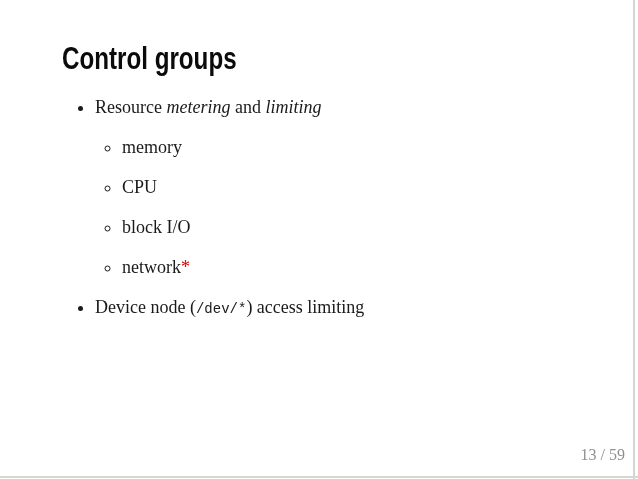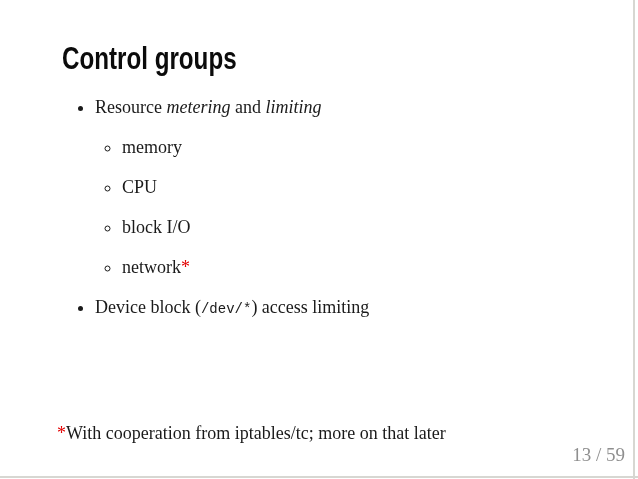--- a/index.html
+++ b/index.html
@@ -43,21 +43,21 @@
   code.mono {
     font-family:"Liberation Mono", monospace;
     font-size:14px;
   }
   .footnote {
     position:absolute; left:57px; top:404px;
     font-size:18px; line-height:22px;
   }
   .page-number {
     position:absolute; right:13px; top:445px;
-    font-size:19px; line-height:20px;
+    font-size:16px; line-height:20px;
   }
 </style>
 </head>
 <body>
 
 <div class="slide">
 
   <h1 class="slide-title">Control groups</h1>
 
   <div class="content">
@@ -73,25 +73,24 @@
           </li>
           <li>
             <span>block I/O</span>
           </li>
           <li>
             <span>network</span><span style="color: rgb(226, 0, 0);">*</span>
           </li>
         </ul>
       </li>
       <li>
-        <span>Device block (</span><code class="mono">/dev/*</code><span>) access limiting</span>
+        <span>Device node (</span><code class="mono">/dev/*</code><span>) access limiting</span>
       </li>
     </ul>
   </div>
 
-  <p class="footnote"><span style="color: rgb(226, 0, 0);">*</span><span>With cooperation from iptables/tc; more on that later</span></p>
 
   <div class="page-number" style="color: rgb(143, 143, 143);">13 / 59</div>
 
   <div class="edge-right"></div>
   <div class="edge-bottom"></div>
 
 </div>
 
 </body></html>

